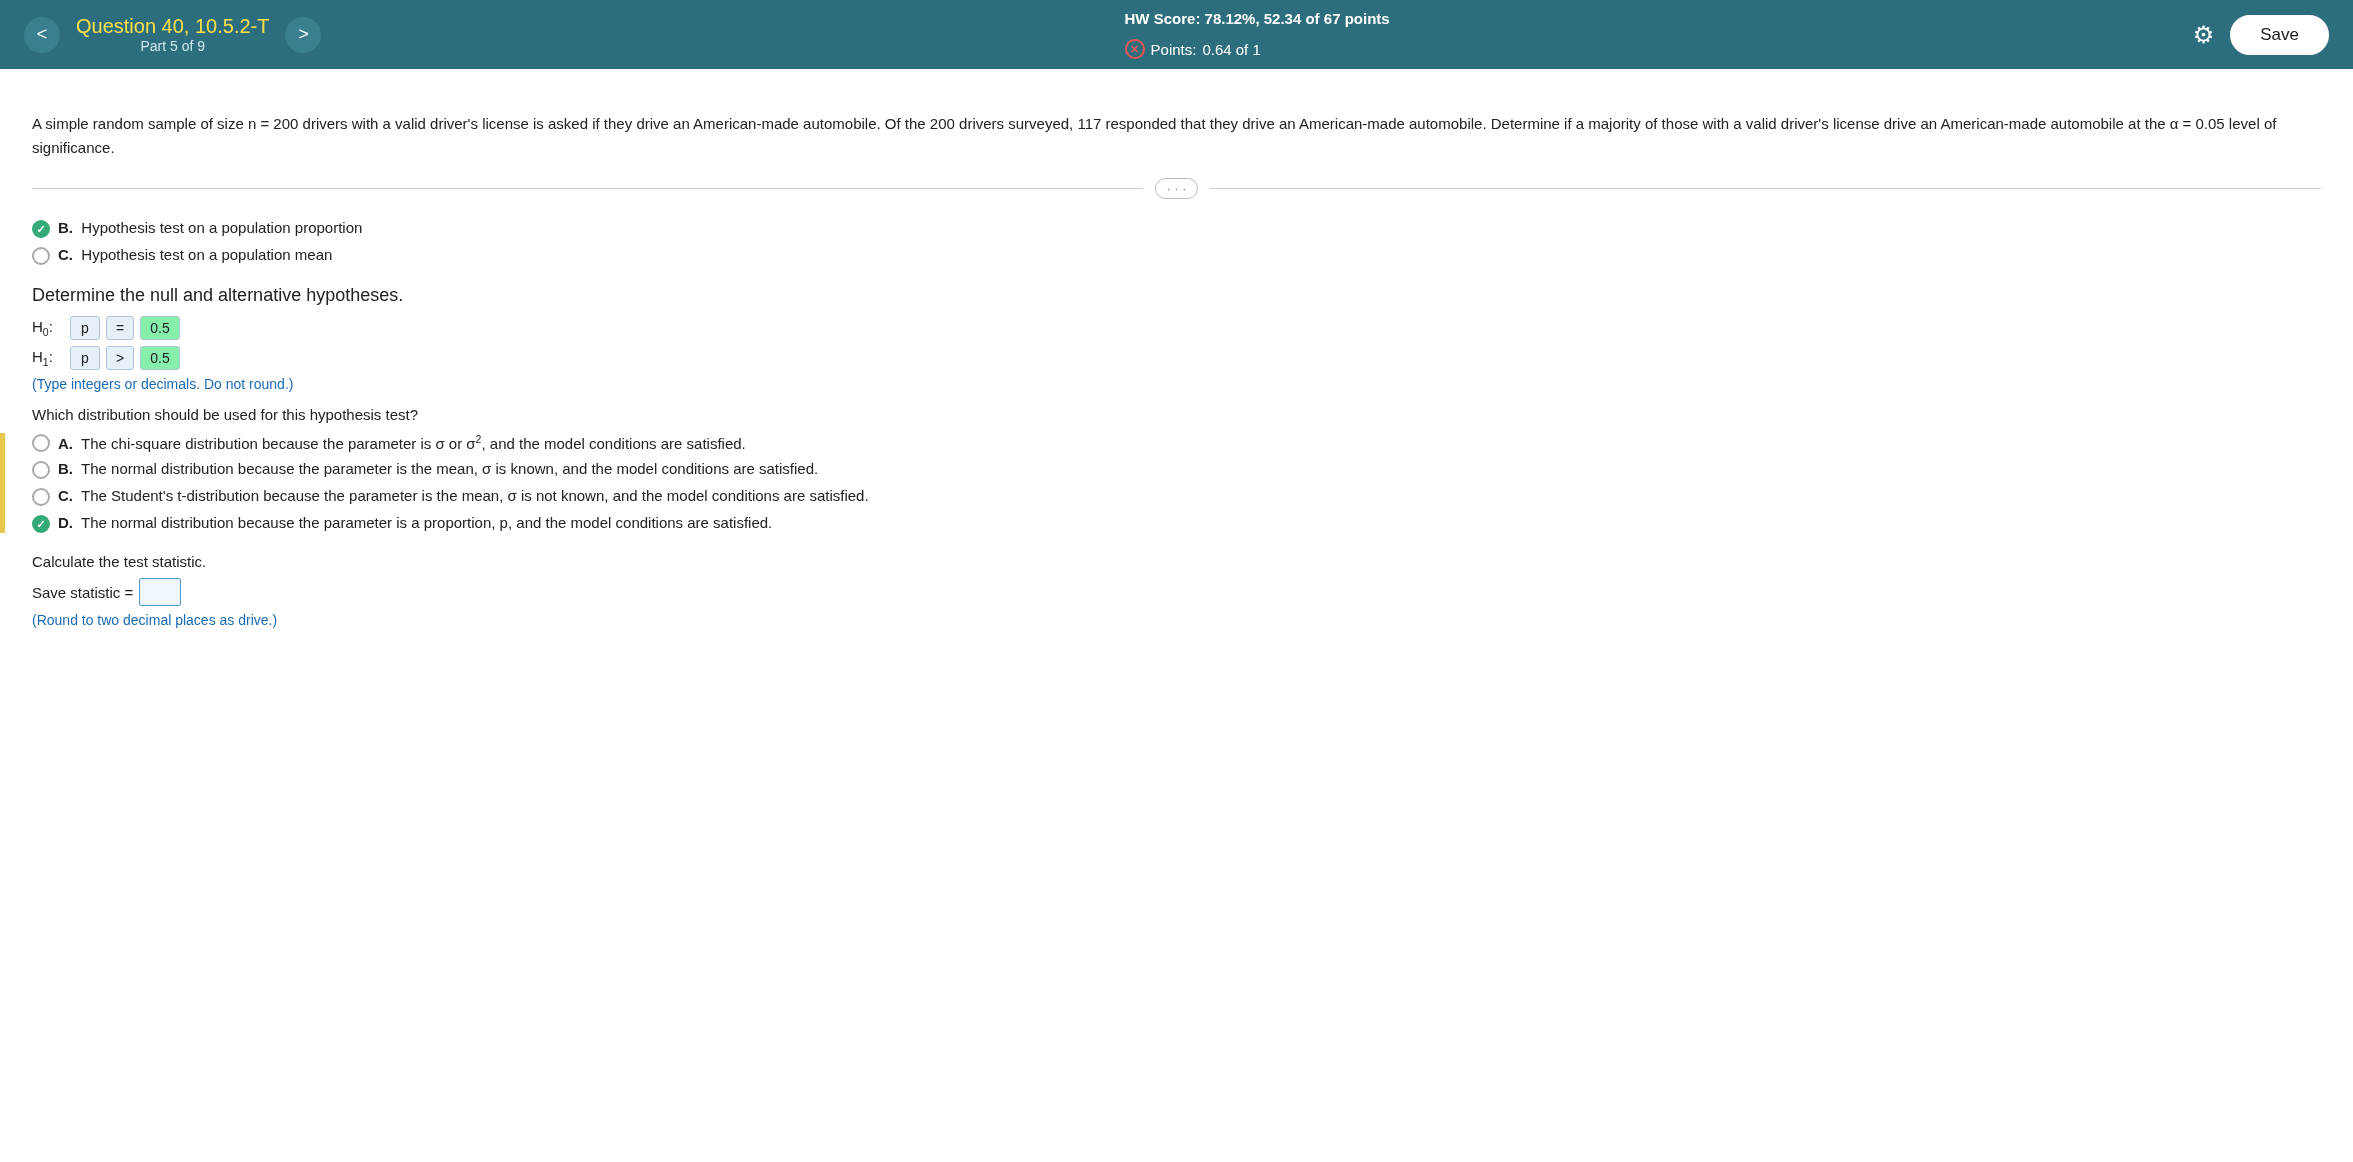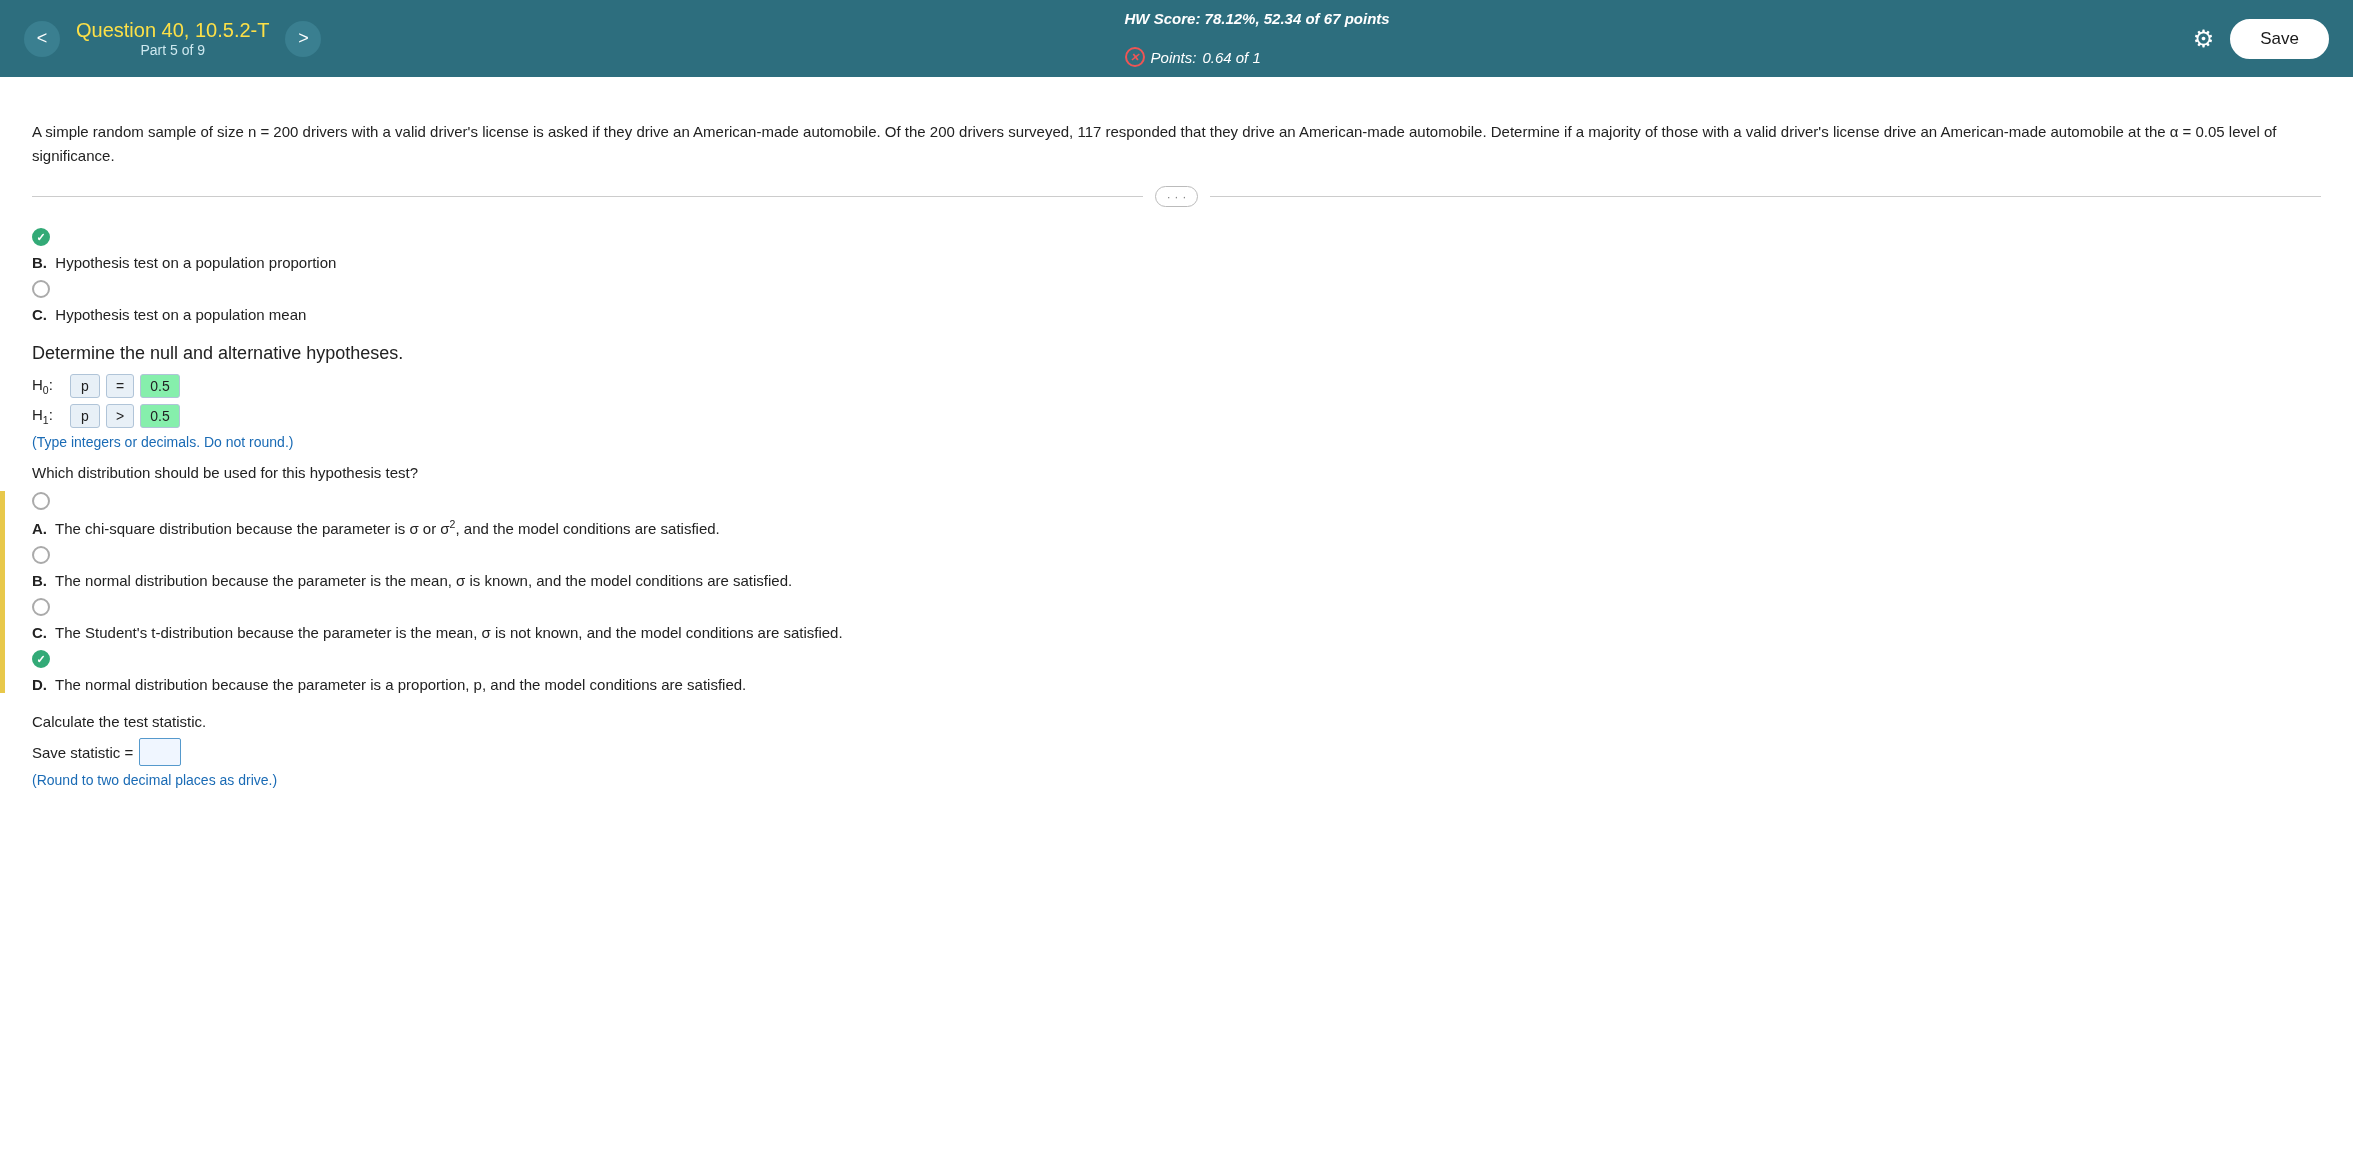--- a/index.html
+++ b/index.html
@@ -40,22 +40,21 @@
     .header-title .sub {
       color: #cde8ef;
       font-size: 14px;
     }
     .header-score {
       display: flex;
       flex-direction: column;
       align-items: flex-start;
       color: #fff;
       font-size: 15px;
-      gap: 20px;
-      font-style: italic;
+      gap: 12px;
     }
     .header-score .hw {
       font-weight: normal;
     }
     .header-score .hw span { font-weight: bold; }
     .header-score .pts {
       display: flex; align-items: center; gap: 6px;
     }
     .pts-icon {
       width: 20px; height: 20px;
@@ -114,21 +113,20 @@
       color: #888;
       margin: 0 12px;
     }
 
     
     .option-row {
       display: flex;
       align-items: flex-start;
       margin: 8px 0;
       gap: 8px;
-      flex-direction: column;
     }
     .radio-circle {
       width: 18px; height: 18px;
       border-radius: 50%;
       border: 2px solid #aaa;
       display: inline-flex; align-items: center; justify-content: center;
       flex-shrink: 0;
       margin-top: 1px;
     }
     .radio-circle.checked {

